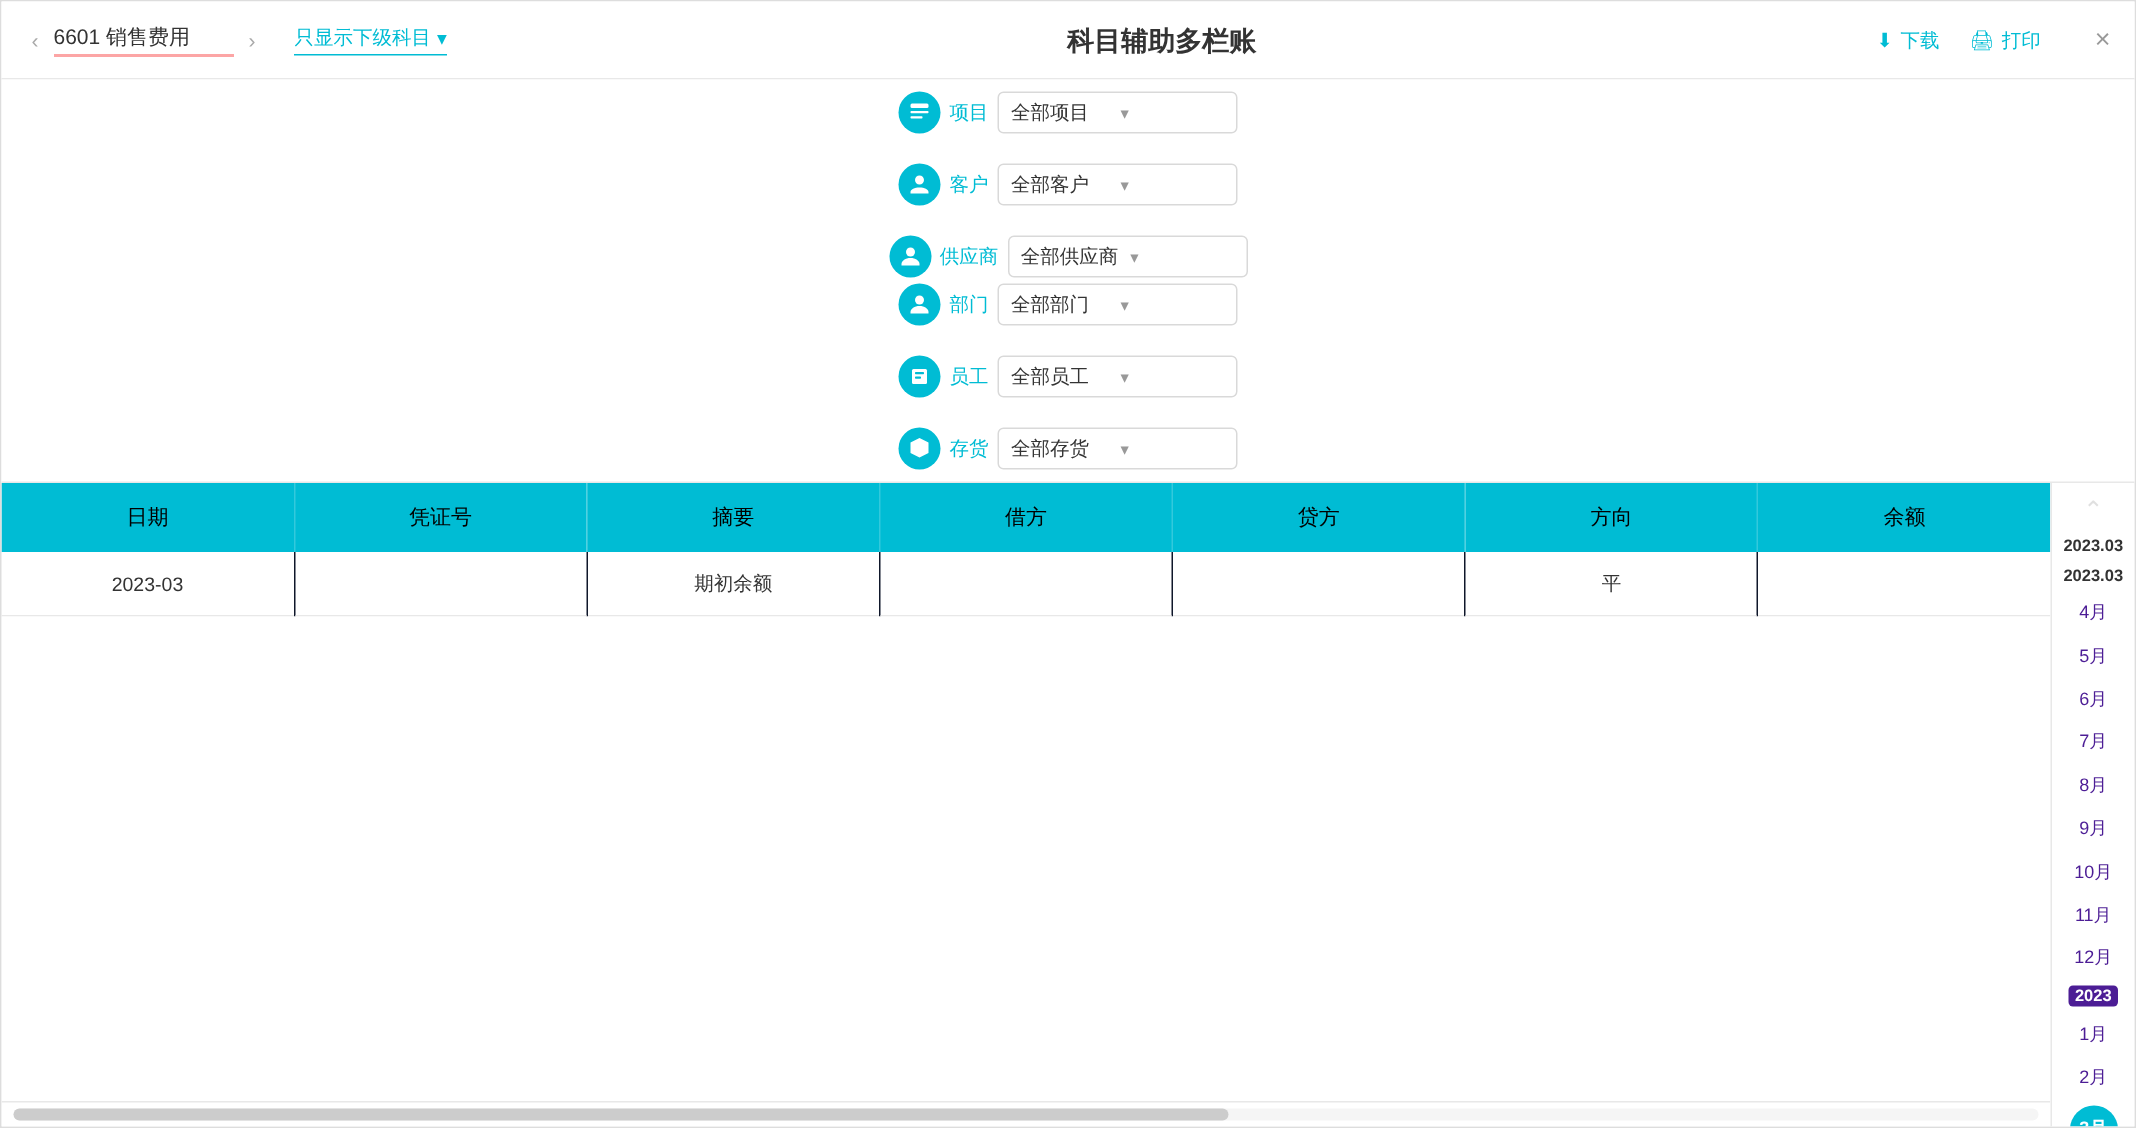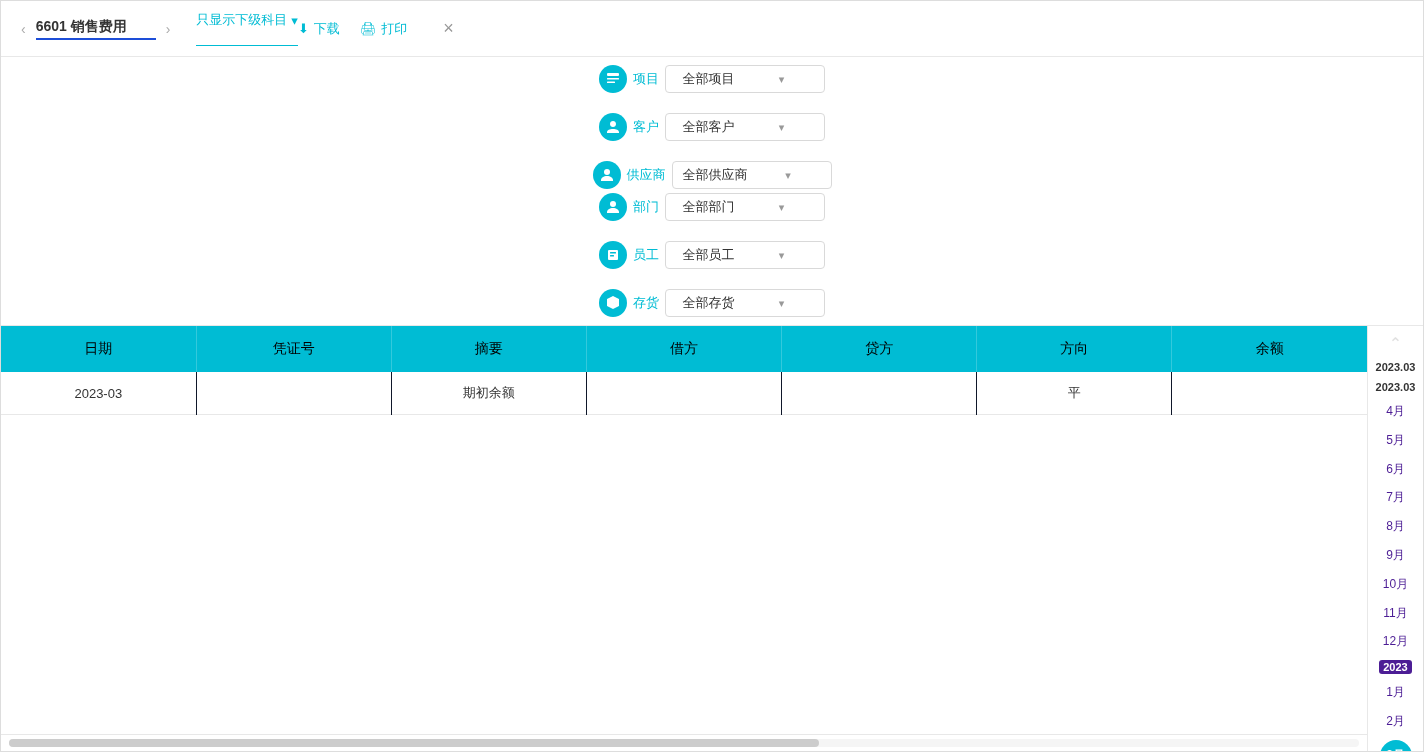--- a/index.html
+++ b/index.html
@@ -37,34 +37,34 @@
     }
     .nav-arrow {
       color: #aaa;
       font-size: 14px;
       cursor: pointer;
       padding: 2px 4px;
     }
     .account-code {
       font-size: 14px;
       color: #333;
-      font-weight: 700;
-      border-bottom: 2px solid #1d4ed8;
+      font-weight: 400;
+      border-bottom: 2px solid #fca5a5;
       padding-bottom: 2px;
       min-width: 120px;
     }
     .show-sub {
       display: flex;
       align-items: center;
       gap: 4px;
       color: #00bcd4;
       font-size: 13px;
       cursor: pointer;
       border-bottom: 1px solid #00bcd4;
-      padding-bottom: 16px;
+      padding-bottom: 2px;
       margin-left: 16px;
     }
     .header-title {
       flex: 1;
       text-align: center;
       font-size: 18px;
       font-weight: 600;
       color: #333;
     }
     .header-actions {
@@ -116,21 +116,20 @@
       padding: 4px 8px;
       min-width: 160px;
       background: #fff;
       cursor: pointer;
       gap: 4px;
       font-size: 13px;
       color: #333;
     }
     .filter-select span {
       flex: 1;
-      text-align: center;
     }
     .filter-select .arrow {
       color: #999;
       font-size: 11px;
     }
     
     .main-area {
       display: flex;
       flex: 1;
       overflow: hidden;
@@ -278,20 +277,21 @@
   <div class="header">
     <div class="header-left">
       <span class="nav-arrow">‹</span>
       <span class="account-code">6601 销售费用</span>
       <span class="nav-arrow">›</span>
       <span class="show-sub">
         <span>只显示下级科目</span>
         <span>▾</span>
       </span>
     </div>
+    <div class="header-title">科目辅助多栏账</div>
     <div class="header-actions">
       <div class="header-action-btn">
         <span>⬇</span>
         <span>下载</span>
       </div>
       <div class="header-action-btn">
         <span>🖨</span>
         <span>打印</span>
       </div>
       <span class="close-btn">×</span>

